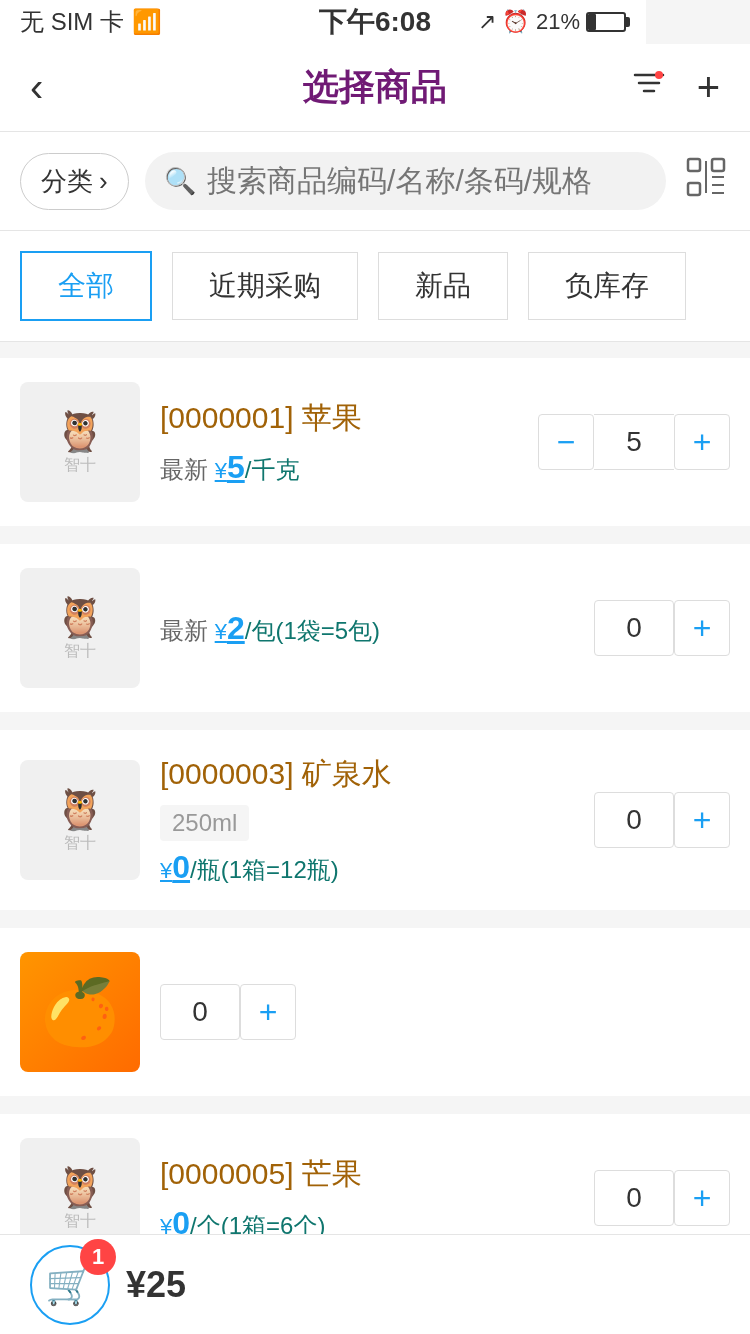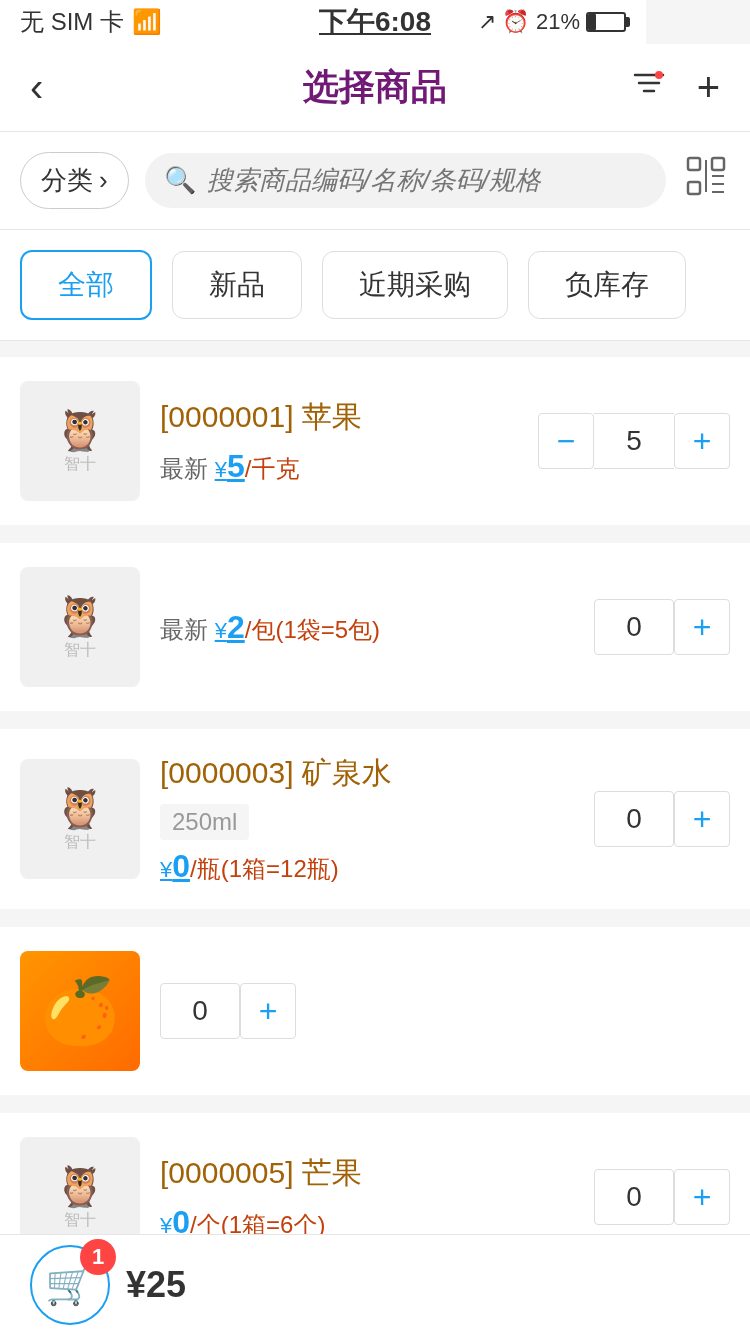--- a/index.html
+++ b/index.html
@@ -29,21 +29,20 @@
       display: flex;
       align-items: center;
       gap: 8px;
     }
     .status-center {
       font-size: 28px;
       font-weight: 600;
       position: absolute;
       left: 50%;
       transform: translateX(-50%);
-      text-decoration: underline;
     }
     .status-right {
       display: flex;
       align-items: center;
       gap: 6px;
       font-size: 22px;
     }
     .battery-icon {
       width: 40px;
       height: 20px;
@@ -135,45 +134,44 @@
       padding: 12px 20px;
       gap: 10px;
     }
     .search-icon-inner {
       color: #999;
       font-size: 26px;
     }
     .search-input {
       border: none;
       background: transparent;
-      font-size: 26px;
+      font-size: 30px;
       color: #0f172a;
       flex: 1;
       outline: none;
-      font-style: italic;
     }
     .scan-icon {
       font-size: 36px;
       color: #666;
       padding: 4px;
     }
 
     
     .filter-tabs {
       width: 750px;
       background: #fff;
       display: flex;
       align-items: center;
       padding: 20px 20px;
       gap: 20px;
       border-bottom: 1px solid #e5e5e5;
     }
     .tab-btn {
       padding: 14px 36px;
-      border-radius: 12px;
+      border-radius: 0;
       font-size: 28px;
       border: 1px solid #ddd;
       background: #fff;
       color: #333;
       cursor: pointer;
     }
     .tab-btn.active {
       border: 2px solid #1a9ff3;
       color: #1a9ff3;
       background: #fff;
@@ -241,21 +239,21 @@
       font-size: 32px;
       font-weight: 600;
       text-decoration: underline;
     }
     .price-symbol {
       color: #1a9ff3;
       font-size: 22px;
       text-decoration: underline;
     }
     .price-unit {
-      color: #c2410c;
+      color: #0f766e;
       font-size: 24px;
     }
 
     
     .qty-control {
       display: flex;
       align-items: center;
       gap: 0;
       flex-shrink: 0;
     }
@@ -423,22 +421,22 @@
       <line x1="20" y1="4" x2="20" y2="36" stroke="#666" stroke-width="2"></line>
       <line x1="26" y1="20" x2="38" y2="20" stroke="#666" stroke-width="2"></line>
       <line x1="26" y1="28" x2="38" y2="28" stroke="#666" stroke-width="2"></line>
       <line x1="26" y1="36" x2="38" y2="36" stroke="#666" stroke-width="2"></line>
     </svg>
   </span>
 </div>
 
 <div class="filter-tabs">
   <button class="tab-btn active">全部</button>
+  <button class="tab-btn">近期采购</button>
   <button class="tab-btn">新品</button>
-  <button class="tab-btn">近期采购</button>
   <button class="tab-btn">负库存</button>
 </div>
 
 <div class="divider"></div>
 
 <div class="product-list">
 
   <div class="product-item">
     <div class="product-image">
       <div>

